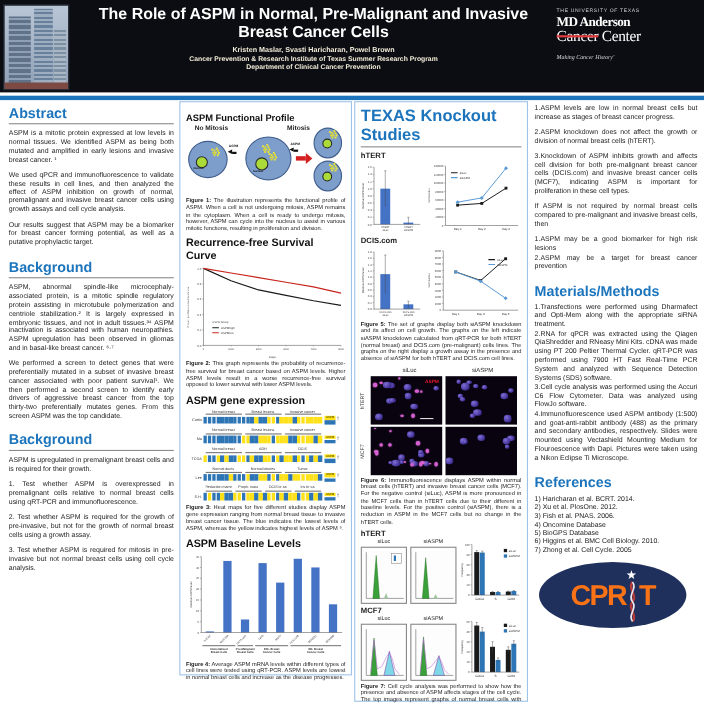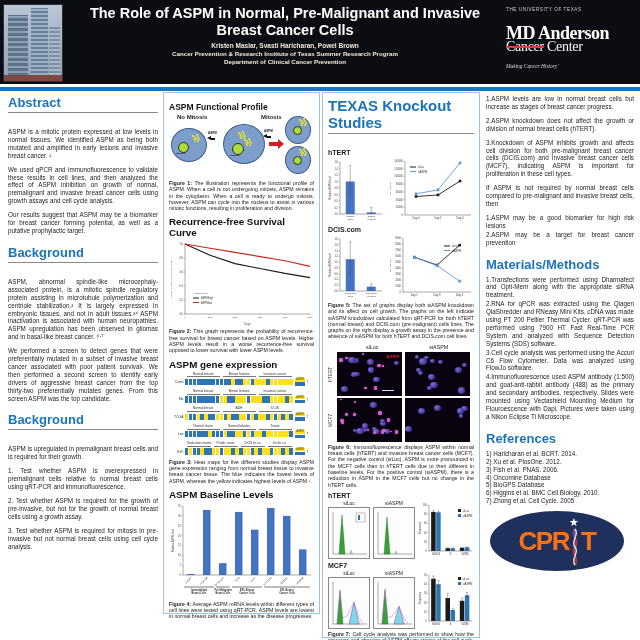--- a/index.html
+++ b/index.html
@@ -12,32 +12,32 @@
   .tower2{position:absolute;left:27px;top:3px;width:17px;height:73px;background:repeating-linear-gradient(0deg,#69809c 0 2px,#9caebf 2px 4px)}
   .tower3{position:absolute;right:2px;top:22px;width:11px;height:54px;background:repeating-linear-gradient(0deg,#7d8fa3 0 2px,#aab7c6 2px 4px)}
   .bbase{position:absolute;left:0;bottom:0;width:100%;height:6px;background:#7d4a43}
   .titleblock{position:absolute;left:66px;top:5px;width:438px;text-align:center;color:#fff}
   .title{font-size:14.5px;line-height:17px;font-weight:bold}
   .authors{font-size:6.5px;font-weight:bold;margin-top:3px;color:#f2ecd8}
   .program{font-size:6.2px;font-weight:bold;color:#f2ecd8;margin-top:1px}
   .dept{font-size:6.2px;font-weight:bold;color:#f2ecd8;margin-top:1px}
   .mda{position:absolute;right:8px;top:7px;width:126px;color:#fff;text-align:left}
   .mda1{font-size:4.6px;letter-spacing:.6px;color:#cfd2d8}
-  .mda2{font-family:"Liberation Serif",serif;font-size:18px;font-weight:bold;letter-spacing:-.5px;line-height:14px;margin-top:14px}
+  .mda2{font-family:"Liberation Serif",serif;font-size:12px;font-weight:bold;letter-spacing:-.5px;line-height:14px;margin-top:1px}
   .mda3{font-family:"Liberation Serif",serif;font-size:14px;line-height:14px;letter-spacing:-.3px}
   .strike{text-decoration:line-through;text-decoration-color:#e23b3e;text-decoration-thickness:1.5px}
   .mda4{font-family:"Liberation Serif",serif;font-style:italic;font-size:5.4px;margin-top:9px;color:#d8dadf}
   .bluebar{position:absolute;left:0;top:87px;width:640px;height:4px;background:#1b74bc}
   
   .col1{position:absolute;left:8px;top:95px;width:150px}
   .col4{position:absolute;left:486px;top:95px;width:148px}
   .box{position:absolute;border:1.2px solid #9dc3e6;background:#fff;box-sizing:border-box;padding:4px 5px}
   .box2{left:163px;top:92px;width:157px;height:522px}
   .box3{left:322px;top:92px;width:158px;height:546px}
-  .h-main{color:#1b74bc;font-size:13px;font-weight:bold;border-bottom:1px solid #8a8a8a;padding-bottom:2px;margin:10px 0 15px}
+  .h-main{color:#1b74bc;font-size:13px;font-weight:bold;border-bottom:1px solid #8a8a8a;padding-bottom:2px;margin:10px 0 5px}
   .h-first{margin-top:0}
   .h-noline{border-bottom:none;margin-bottom:2px}
   .h-big{font-size:15px}
   .h-sub{font-size:8.5px;font-weight:bold;color:#111;margin:5px 0 2px}
   .h-sub.big{font-size:9.8px}
   .txt{font-size:6.3px;line-height:7.9px;text-align:justify;margin:0 0 6px}
   .cap{font-size:5.2px;line-height:6.3px;color:#222;text-align:justify;margin:2px 0 4px}
   .capb{font-weight:bold}
   .smlbl{font-size:7px;font-weight:bold;margin:3px 0 1px}
   .chart{position:relative}

